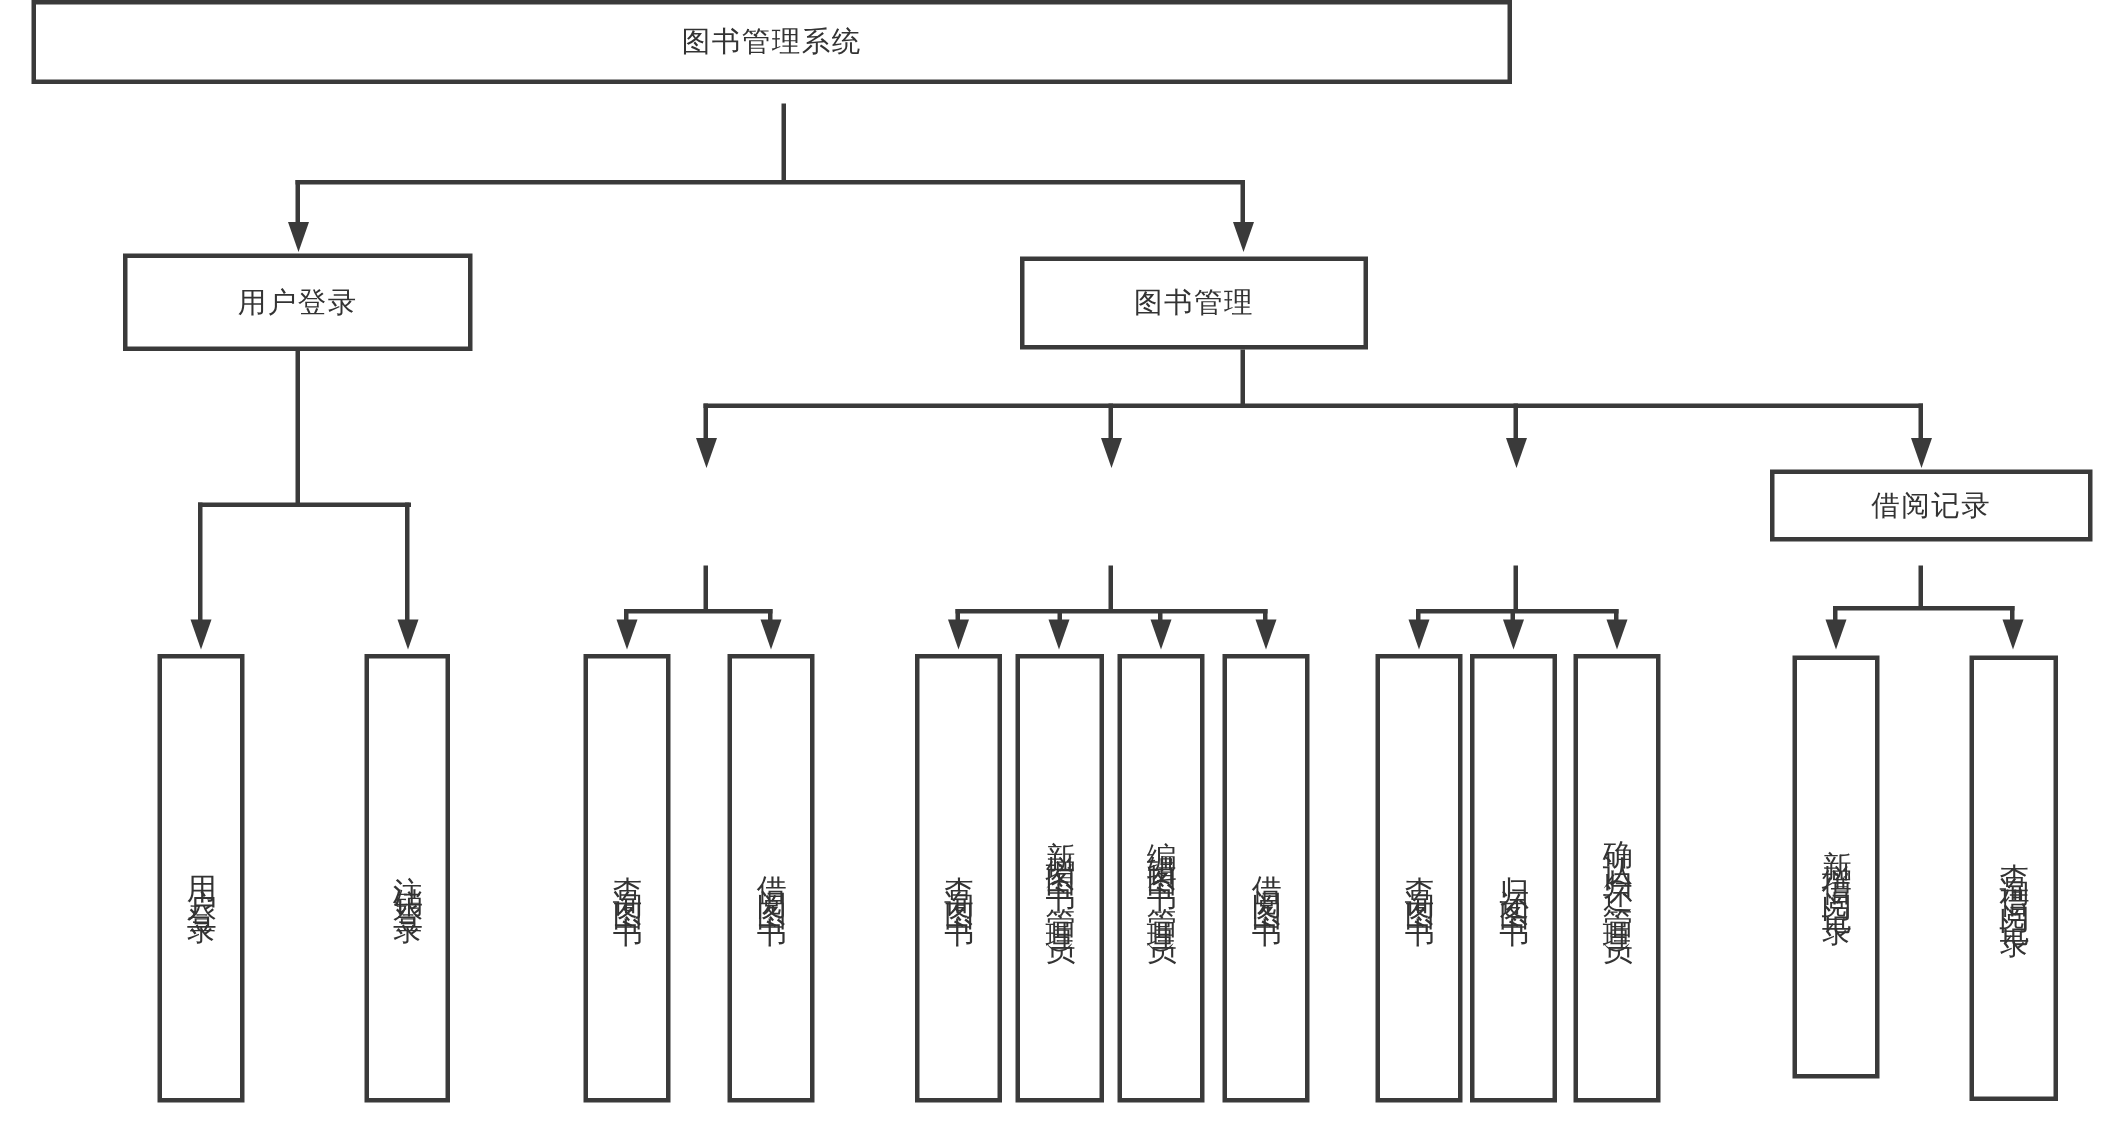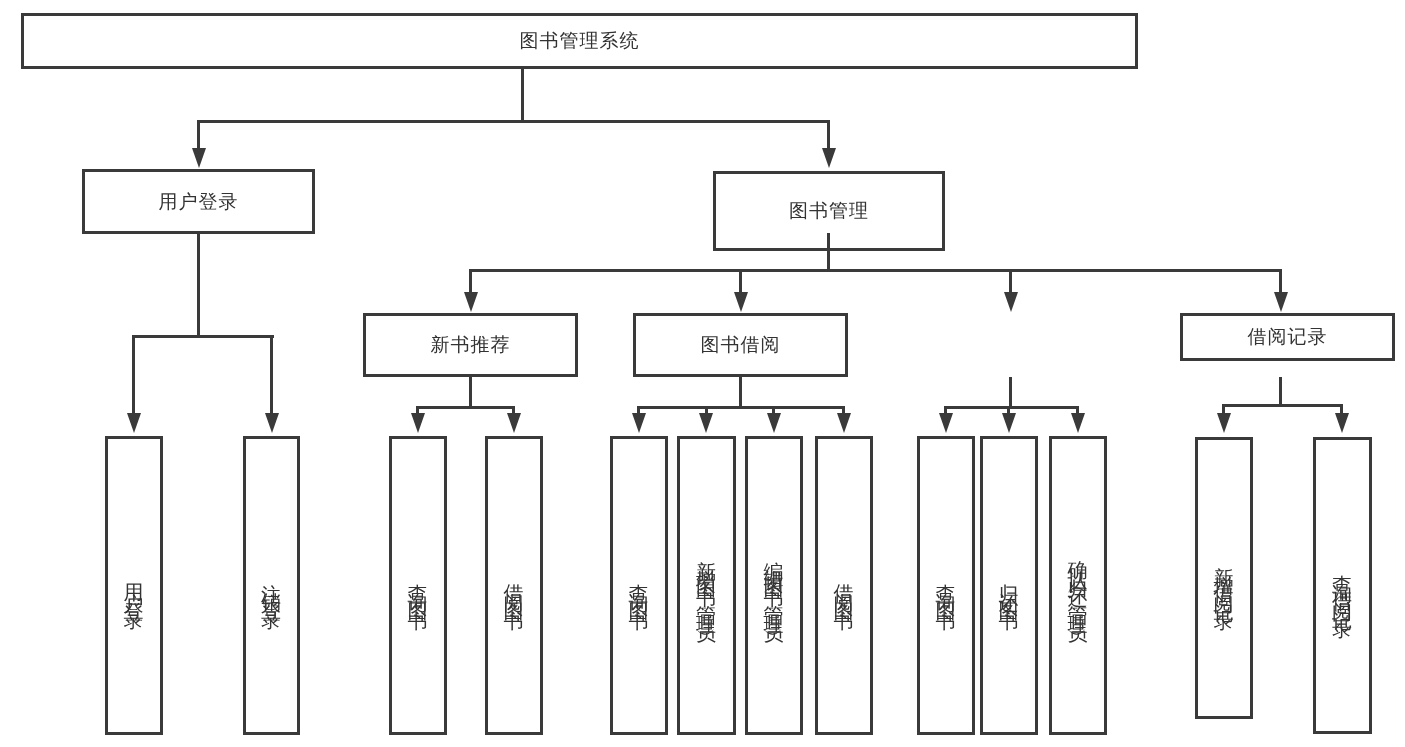--- a/index.html
+++ b/index.html
@@ -58,35 +58,35 @@
     color: var(--watermark);
     opacity: 0.85;
     white-space: nowrap;
   }
 </style>
 </head>
 <body>
 
 <div class="stage">
 
-  <div class="box hbox" style="left:21px;top:13px;width:1117px;height:56px">
+  <div class="box hbox" style="left:21px;top:0;width:987px;height:56px">
     <span>图书管理系统</span>
   </div>
 
   <div class="vline" style="left:521px;top:69px;height:53px"></div>
   <div class="hline" style="left:197px;top:120px;width:633px"></div>
   <div class="vline" style="left:197px;top:120px;height:31px"></div>
   <div class="arrow" style="left:192px;top:148px"></div>
   <div class="vline" style="left:827px;top:120px;height:31px"></div>
   <div class="arrow" style="left:822px;top:148px"></div>
 
   <div class="box hbox" style="left:82px;top:169px;width:233px;height:65px">
     <span>用户登录</span>
   </div>
-  <div class="box hbox" style="left:713px;top:171px;width:232px;height:80px">
+  <div class="box hbox" style="left:680px;top:171px;width:232px;height:62px">
     <span>图书管理</span>
   </div>
 
   <div class="vline" style="left:197px;top:234px;height:102px"></div>
   <div class="hline" style="left:132px;top:335px;width:142px"></div>
   <div class="vline" style="left:132px;top:335px;height:80px"></div>
   <div class="arrow" style="left:127px;top:413px"></div>
   <div class="vline" style="left:270px;top:335px;height:80px"></div>
   <div class="arrow" style="left:265px;top:413px"></div>
 
@@ -94,26 +94,20 @@
   <div class="hline" style="left:469px;top:269px;width:813px"></div>
   <div class="vline" style="left:469px;top:269px;height:25px"></div>
   <div class="arrow" style="left:464px;top:292px"></div>
   <div class="vline" style="left:739px;top:269px;height:25px"></div>
   <div class="arrow" style="left:734px;top:292px"></div>
   <div class="vline" style="left:1009px;top:269px;height:25px"></div>
   <div class="arrow" style="left:1004px;top:292px"></div>
   <div class="vline" style="left:1279px;top:269px;height:25px"></div>
   <div class="arrow" style="left:1274px;top:292px"></div>
 
-  <div class="box hbox" style="left:363px;top:313px;width:215px;height:64px">
-    <span>新书推荐</span>
-  </div>
-  <div class="box hbox" style="left:633px;top:313px;width:215px;height:64px">
-    <span>图书借阅</span>
-  </div>
   <div class="box hbox" style="left:1180px;top:313px;width:215px;height:48px">
     <span>借阅记录</span>
   </div>
 
   <div class="vline" style="left:469px;top:377px;height:31px"></div>
   <div class="hline" style="left:416px;top:406px;width:99px"></div>
   <div class="vline" style="left:416px;top:406px;height:9px"></div>
   <div class="arrow" style="left:411px;top:413px"></div>
   <div class="vline" style="left:512px;top:406px;height:9px"></div>
   <div class="arrow" style="left:507px;top:413px"></div>

